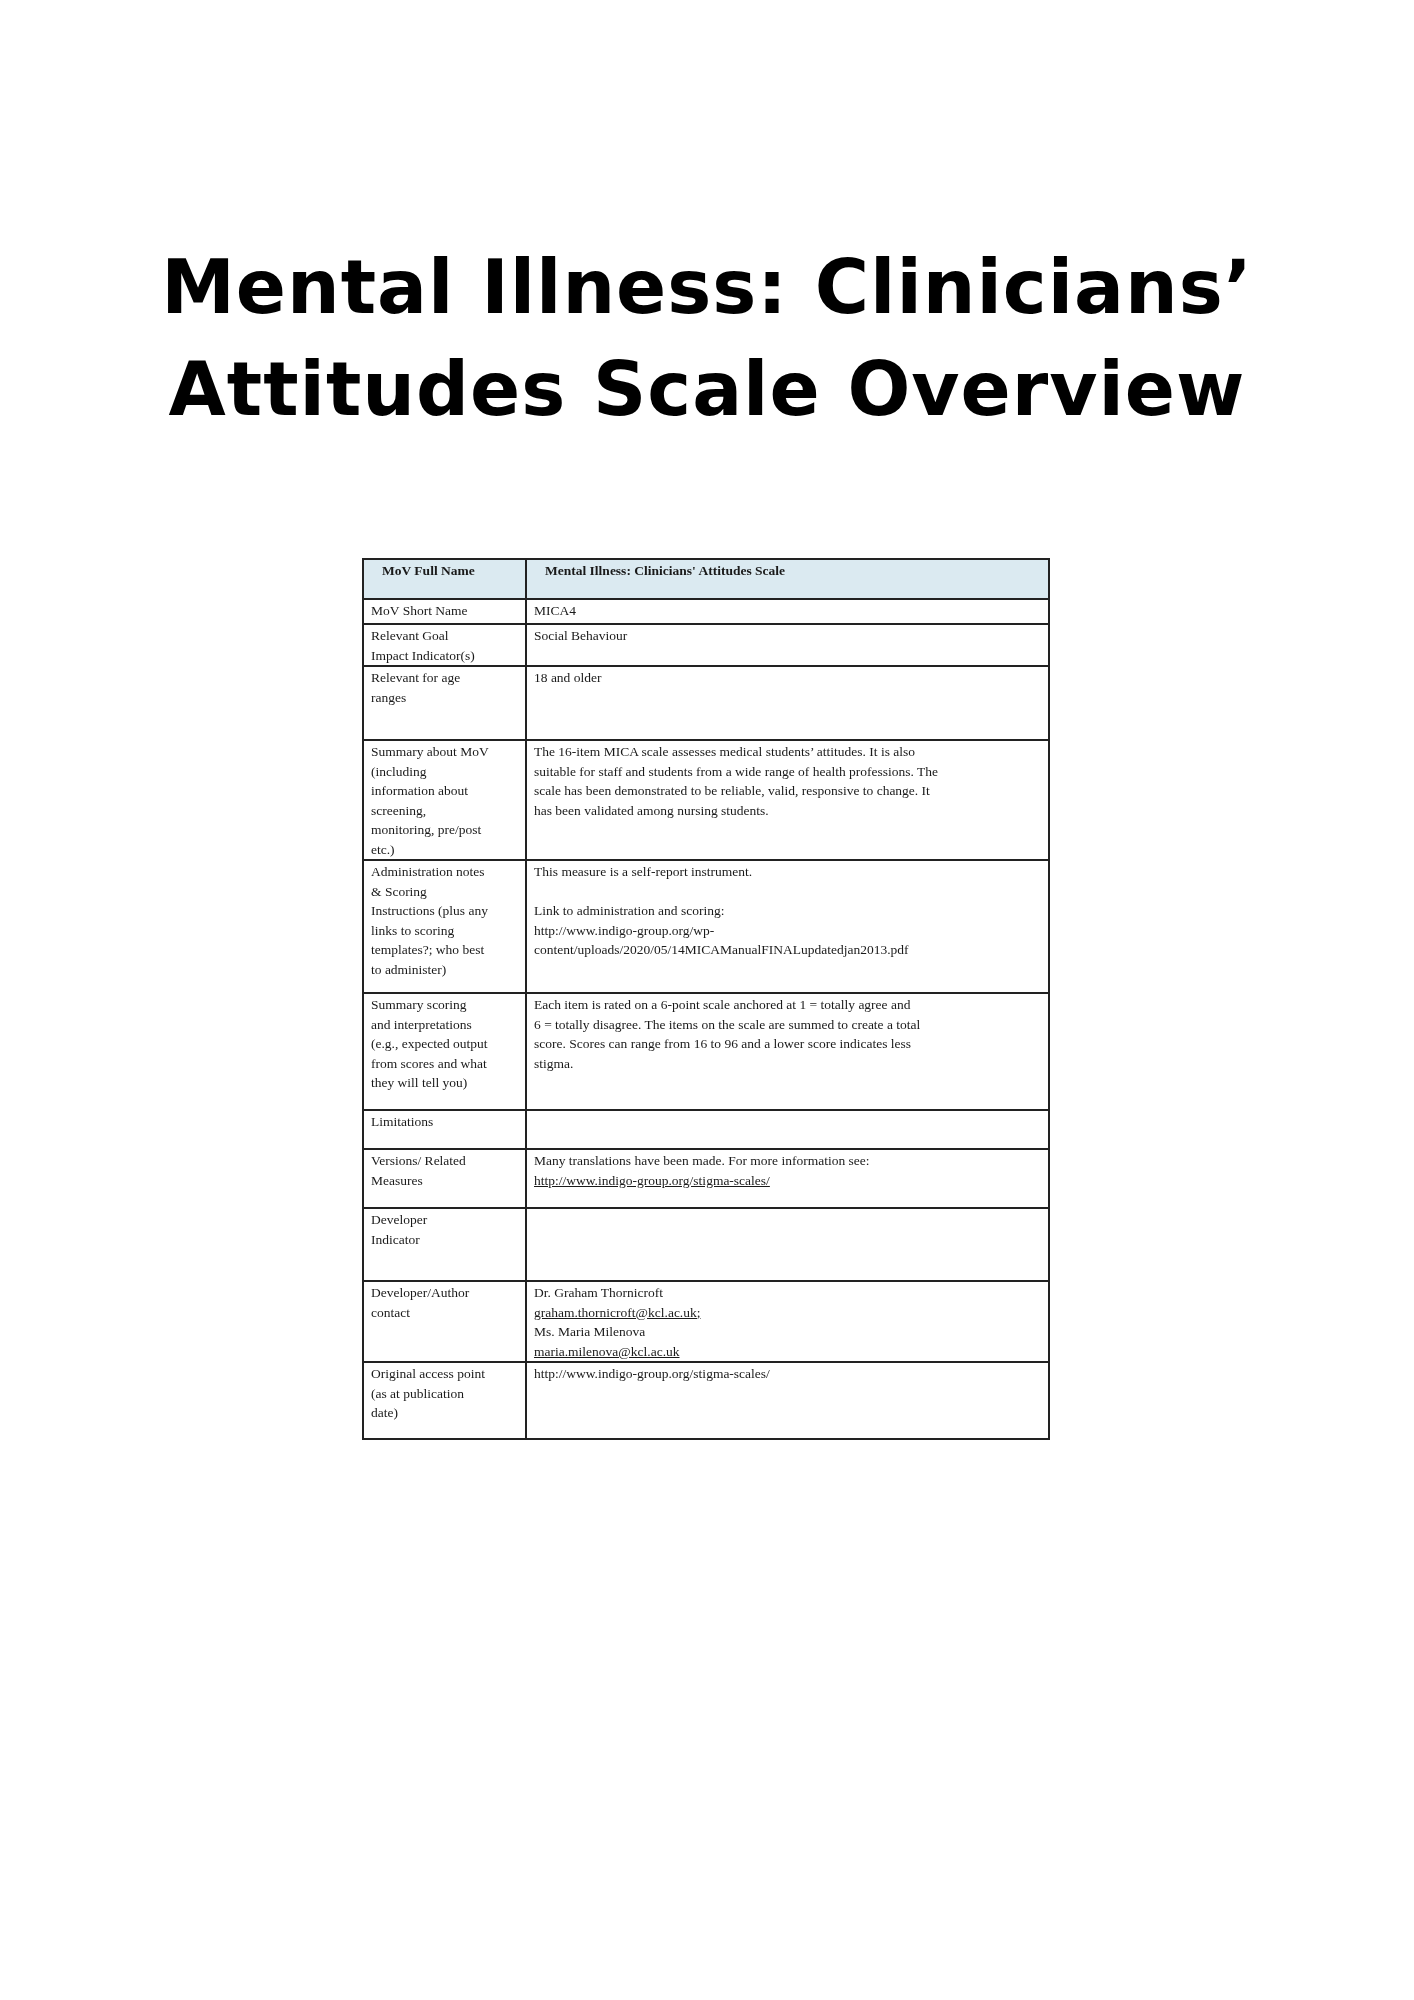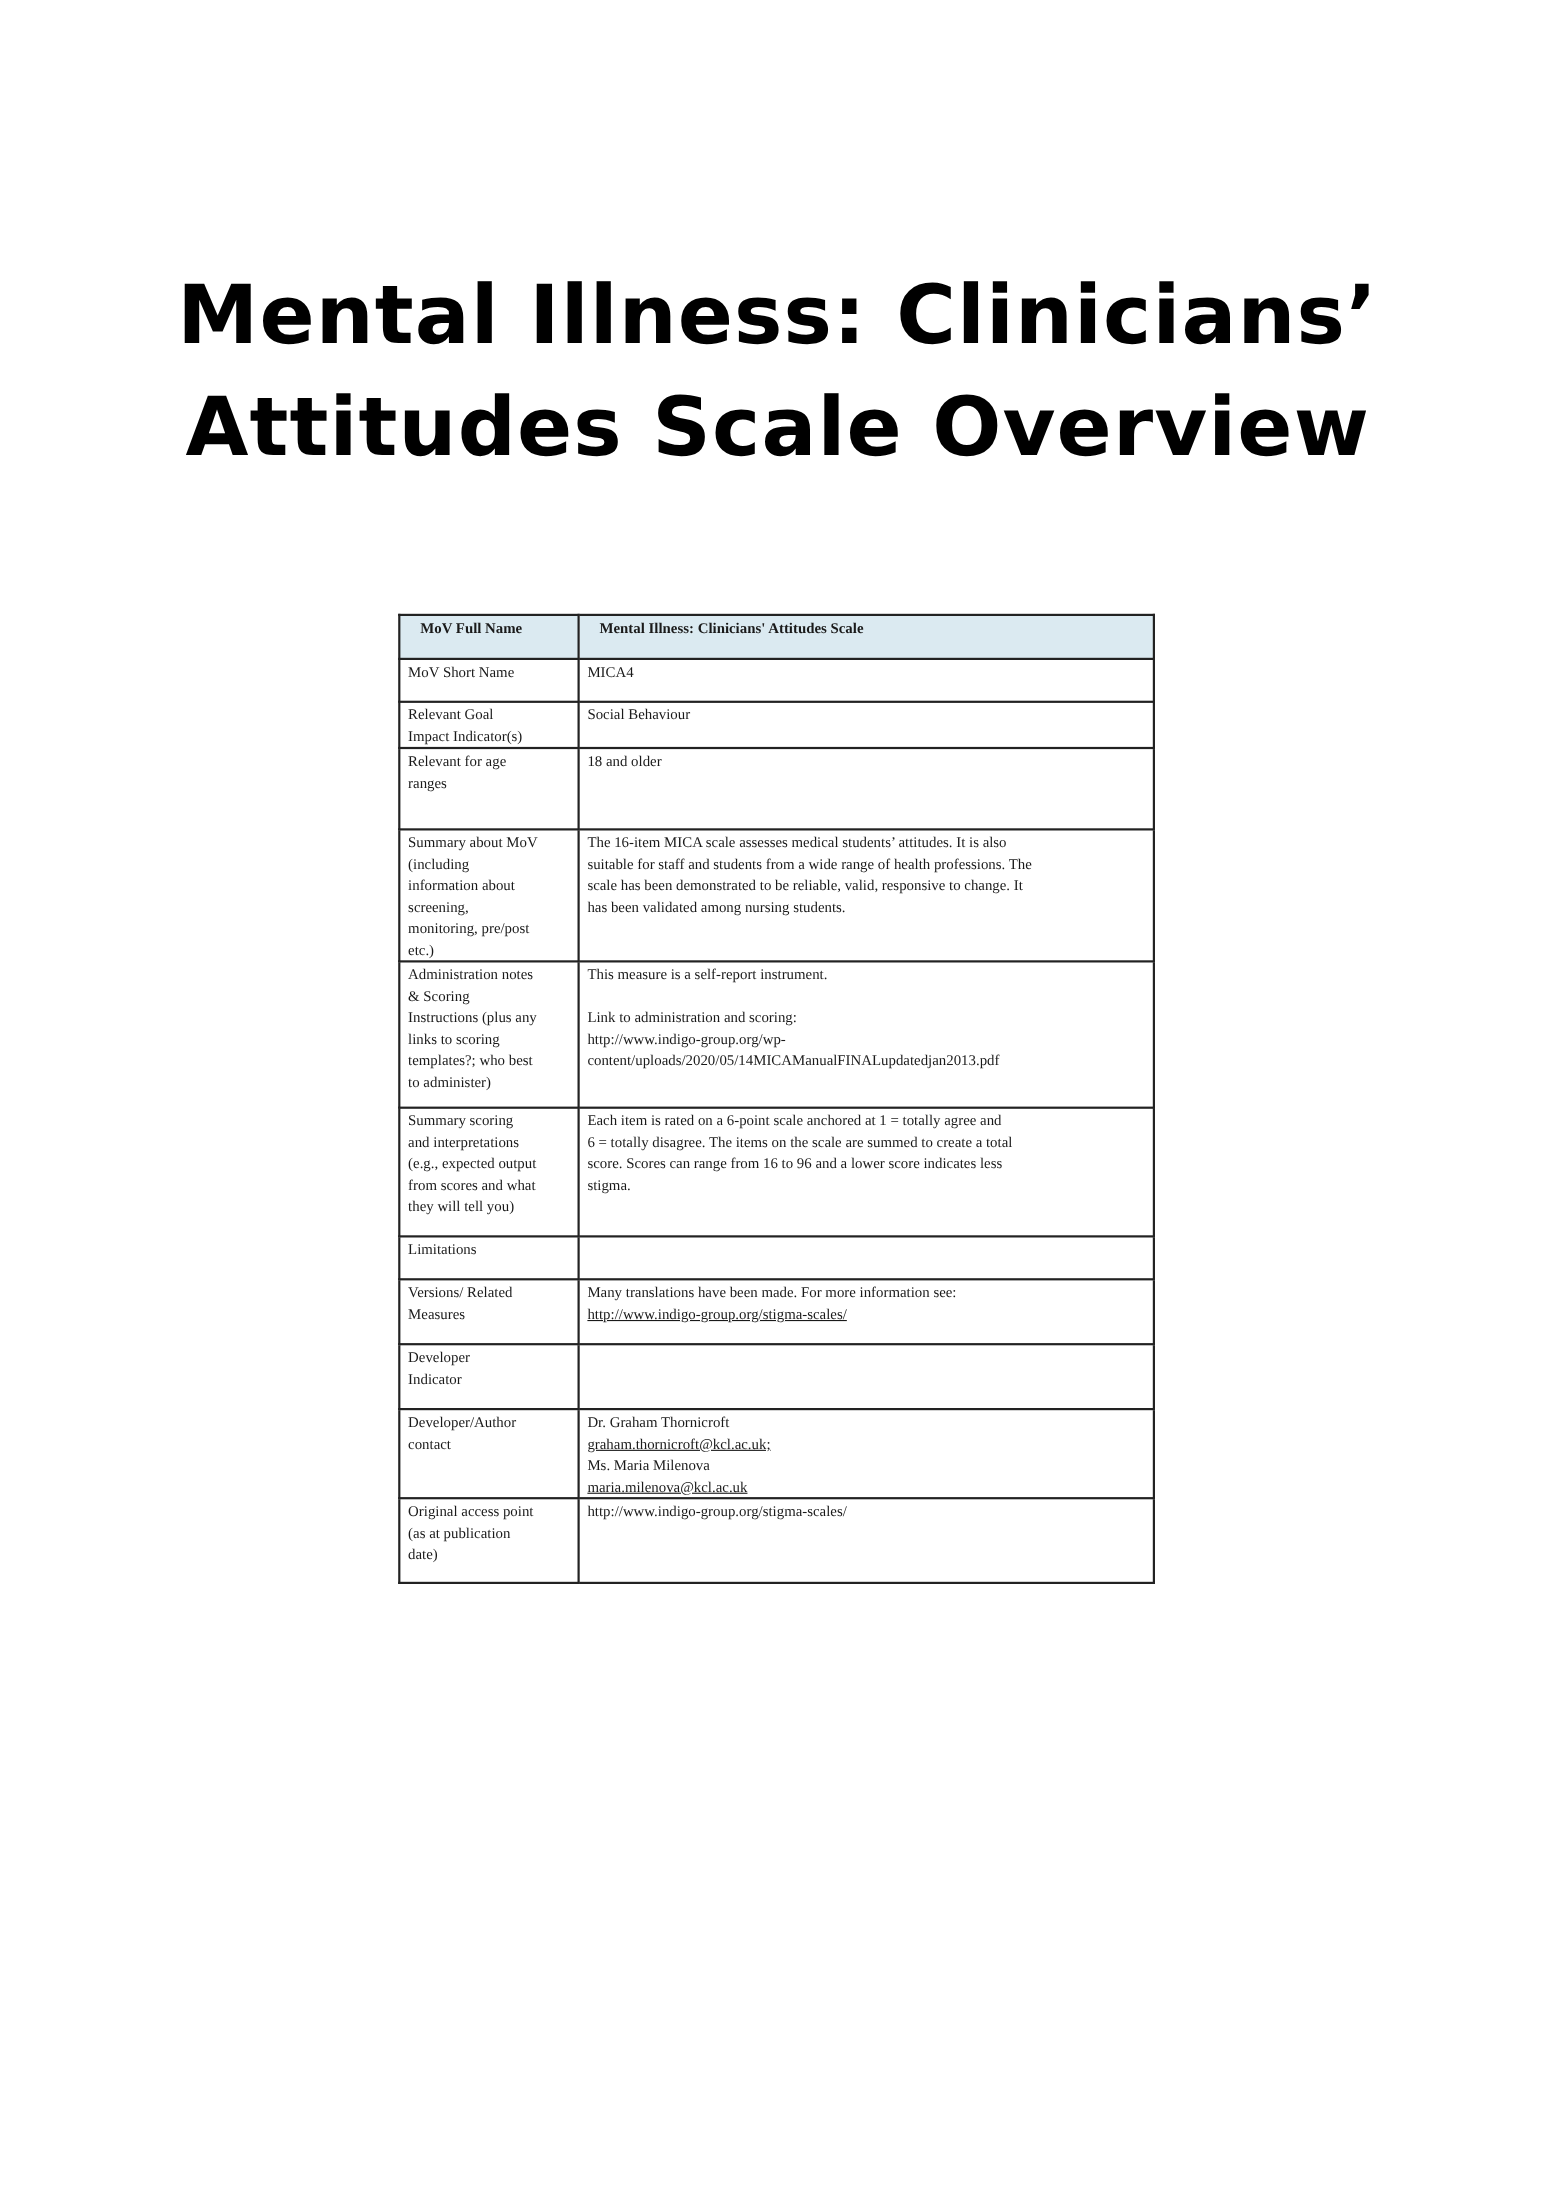--- a/index.html
+++ b/index.html
@@ -43,21 +43,21 @@
 
     <tr class="header" style="height:40px">
       <td>
         <span class="line">MoV Full Name</span>
       </td>
       <td>
         <span class="line">Mental Illness: Clinicians' Attitudes Scale</span>
       </td>
     </tr>
 
-    <tr style="height:39px">
+    <tr style="height:25px">
       <td>
         <span class="line">MoV Short Name</span>
       </td>
       <td>
         <span class="line">MICA4</span>
       </td>
     </tr>
 
     <tr style="height:39px">
       <td>
@@ -141,21 +141,21 @@
       <td>
         <span class="line">Versions/ Related</span>
         <span class="line">Measures</span>
       </td>
       <td>
         <span class="line">Many translations have been made. For more information see:</span>
         <span class="line link">http://www.indigo-group.org/stigma-scales/</span>
       </td>
     </tr>
 
-    <tr style="height:59px">
+    <tr style="height:73px">
       <td>
         <span class="line">Developer</span>
         <span class="line">Indicator</span>
       </td>
       <td></td>
     </tr>
 
     <tr style="height:77px">
       <td>
         <span class="line">Developer/Author</span>

